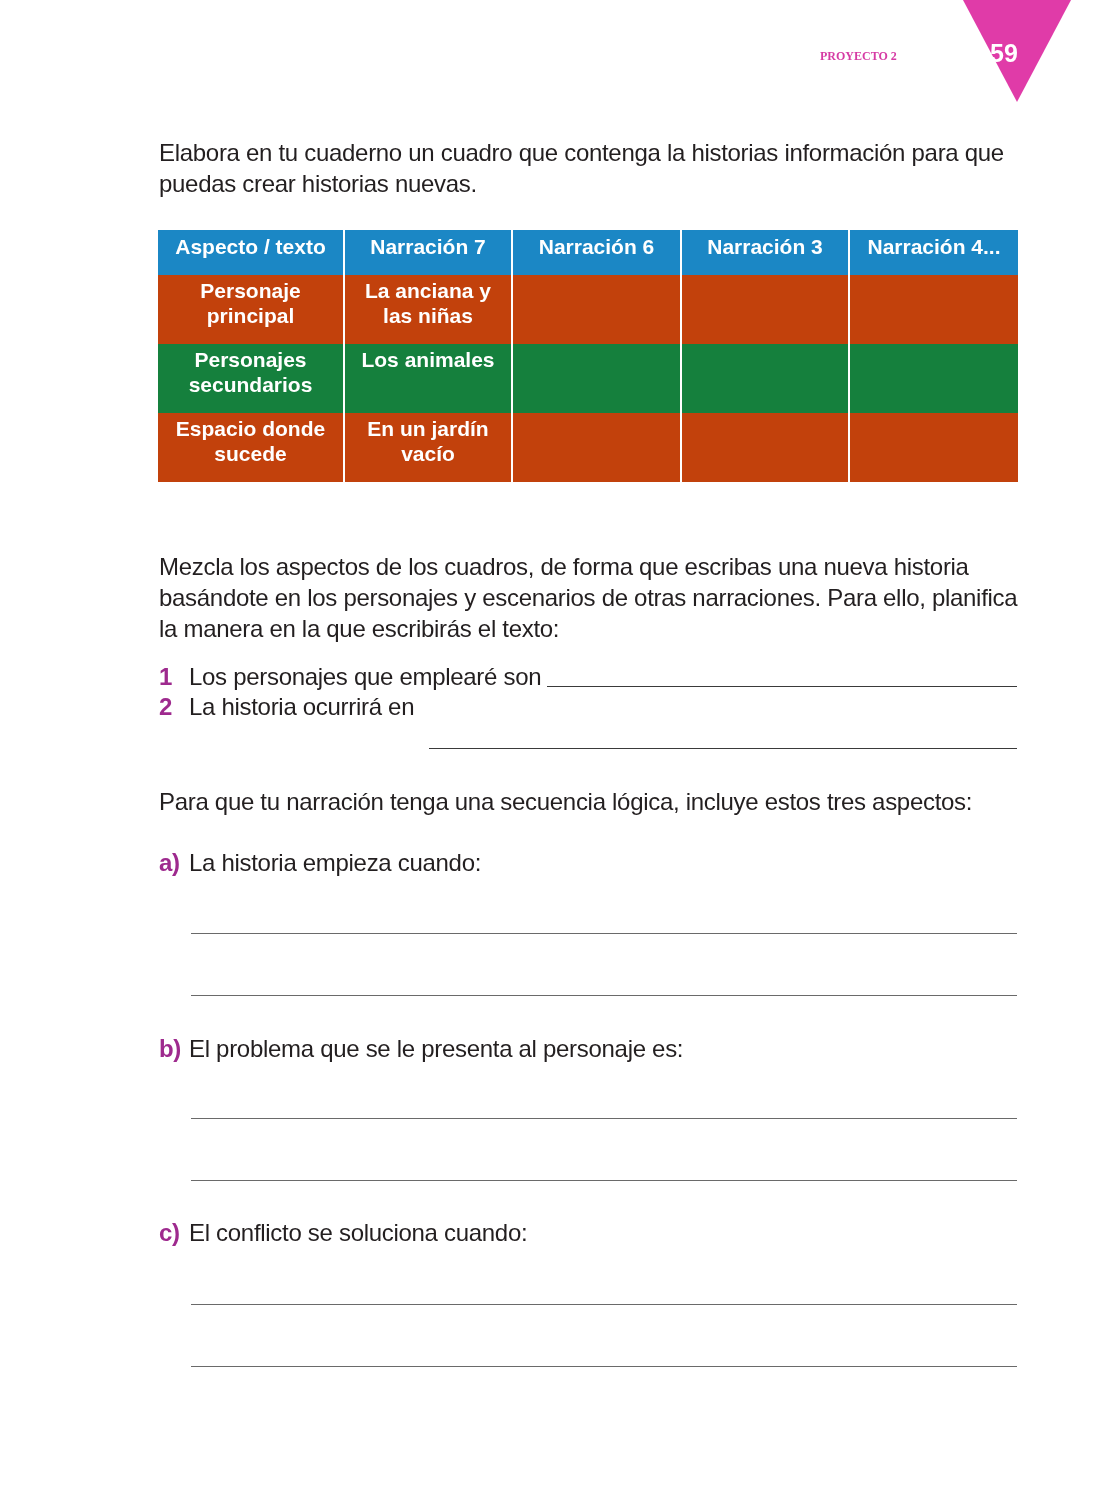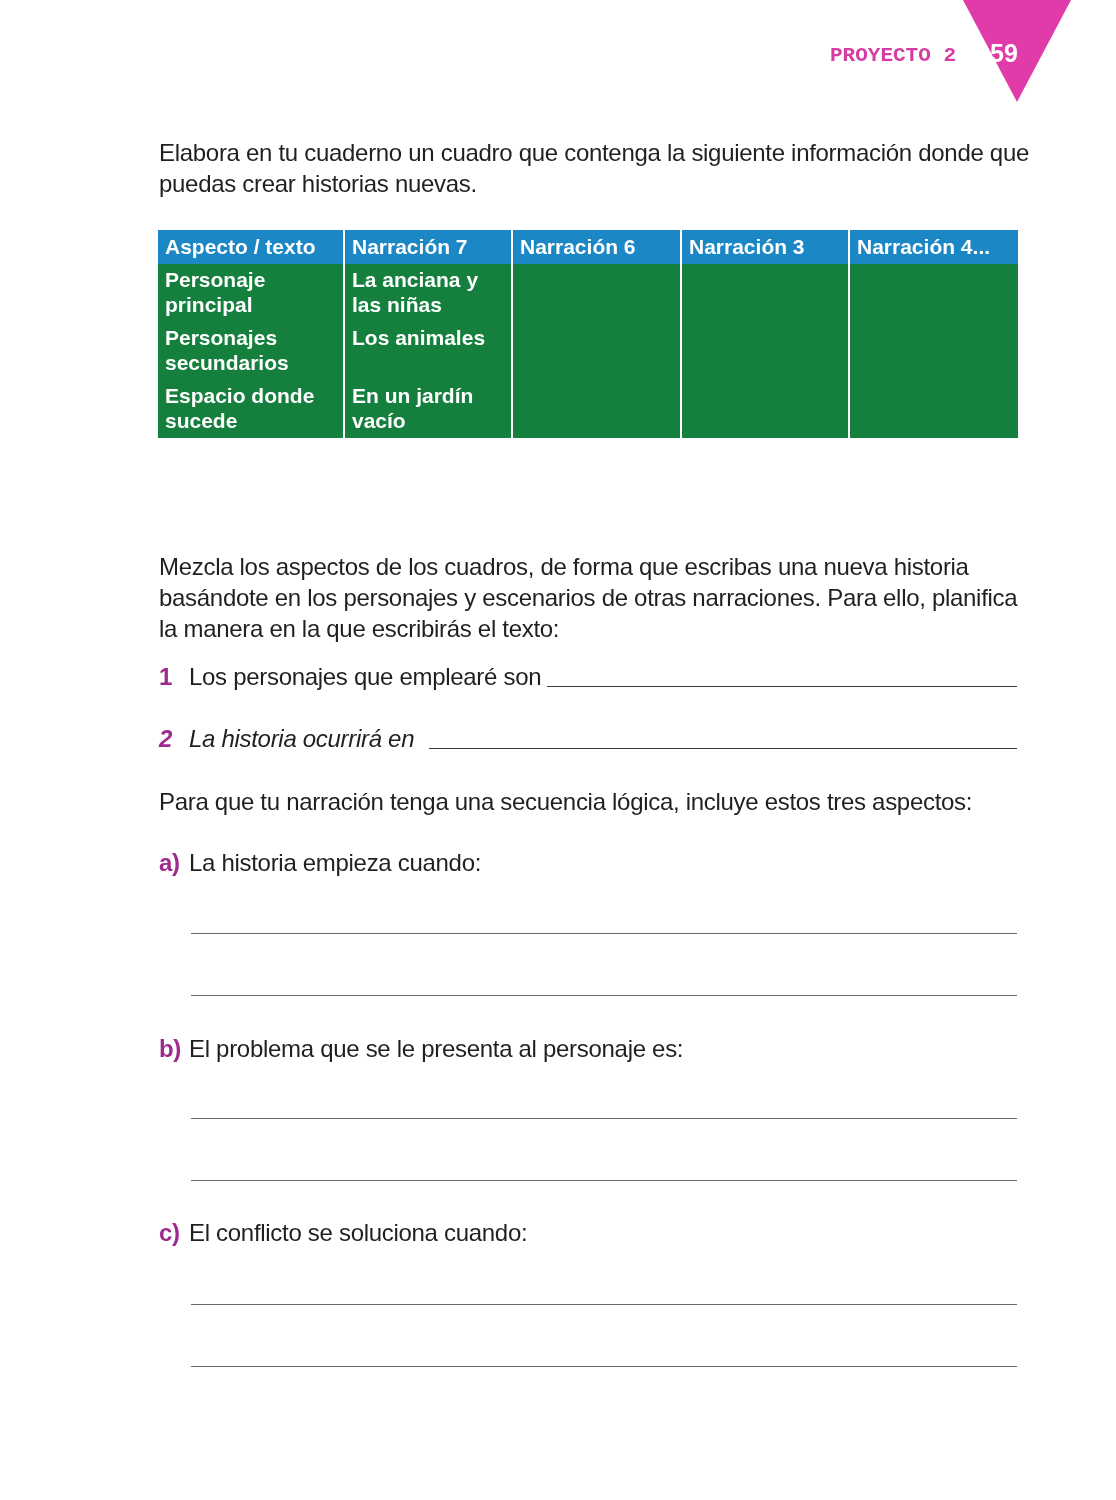--- a/index.html
+++ b/index.html
@@ -35,25 +35,25 @@
       font-family: "Liberation Sans", sans-serif;
       font-weight: bold;
       font-size: 25px;
       line-height: 30px;
     }
     .project-label {
       position: absolute;
       left: 820px;
       top: 45px;
       width: 146px;
-      text-align: center;
+      text-align: left;
       color: #d63ba4;
-      font-family: Liberation Mono, monospace;
+      font-family: Liberation Serif, serif;
       font-weight: bold;
-      font-size: 21px;
+      font-size: 12px;
       line-height: 22px;
     }
     .para {
       position: absolute;
       left: 159px;
       width: 870px;
       font-family: "Liberation Sans", sans-serif;
       font-size: 24px;
       line-height: 31px;
       color: #231f20;
@@ -66,34 +66,34 @@
       border-collapse: collapse;
       font-family: "Liberation Sans", sans-serif;
       font-weight: bold;
       font-size: 21px;
       line-height: 25px;
       color: #ffffff;
     }
     table.grid td, table.grid th {
       border-left: 2px solid #ffffff;
       border-right: 2px solid #ffffff;
-      padding: 3px 7px 5px 7px;
+      padding: 3px 7px 16px 7px;
       vertical-align: top;
-      text-align: left;
+      text-align: center;
       font-weight: bold;
       box-sizing: border-box;
     }
     table.grid tr > *:first-child { border-left: none; }
     table.grid tr > *:last-child { border-right: none; }
     table.grid th {
       background: #1b87c5;
       height: 33px;
       padding-top: 4px;
     }
-    table.grid tr.green td { background: #15803d; height: 46px; }
+    table.grid tr.green td { background: #c2410c; height: 46px; }
     table.grid tr.blue td { background: #15803d; height: 58px; }
     .item {
       position: absolute;
       left: 159px;
       font-family: "Liberation Sans", sans-serif;
       font-size: 24px;
       line-height: 30px;
       color: #231f20;
       letter-spacing: -0.3px;
     }
@@ -117,21 +117,21 @@
       background: #6a6a6a;
     }
   </style>
 </head>
 <body>
 
 <div class="triangle"></div>
 <div class="page-num">59</div>
 <div class="project-label">PROYECTO 2</div>
 
-<div class="para" style="top:137px;">Elabora en tu cuaderno un cuadro que contenga la siguiente información donde que puedas crear historias nuevas.</div>
+<div class="para" style="top:137px;">Elabora en tu cuaderno un cuadro que contenga la historias información para que puedas crear historias nuevas.</div>
 
 <table class="grid">
   <thead>
     <tr>
       <th style="width:186px;">Aspecto / texto</th>
       <th style="width:168px;">Narración 7</th>
       <th style="width:169px;">Narración 6</th>
       <th style="width:168px;">Narración 3</th>
       <th style="width:169px;">Narración 4...</th>
     </tr>
@@ -161,21 +161,21 @@
   </tbody>
 </table>
 
 <div class="para" style="top:551px;">Mezcla los aspectos de los cuadros, de forma que escribas una nueva historia basándote en los personajes y escenarios de otras narraciones. Para ello, planifica la manera en la que escribirás el texto:</div>
 
 <div class="item" style="top:662px;">
   <span class="marker">1</span><span>Los personajes que emplearé son</span>
 </div>
 <div class="hline" style="left:547px; width:470px; top:686px;"></div>
 
-<div class="item" style="top:724px;font-style:italic;">
+<div class="item" style="top:692px;">
   <span class="marker">2</span><span>La historia ocurrirá en</span>
 </div>
 <div class="hline" style="left:429px; width:588px; top:748px;"></div>
 
 <div class="para" style="top:786px;">Para que tu narración tenga una secuencia lógica, incluye estos tres aspectos:</div>
 
 <div class="item" style="top:848px;">
   <span class="marker letter">a)</span><span>La historia empieza cuando:</span>
 </div>
 <div class="wline" style="top:933px;"></div>

